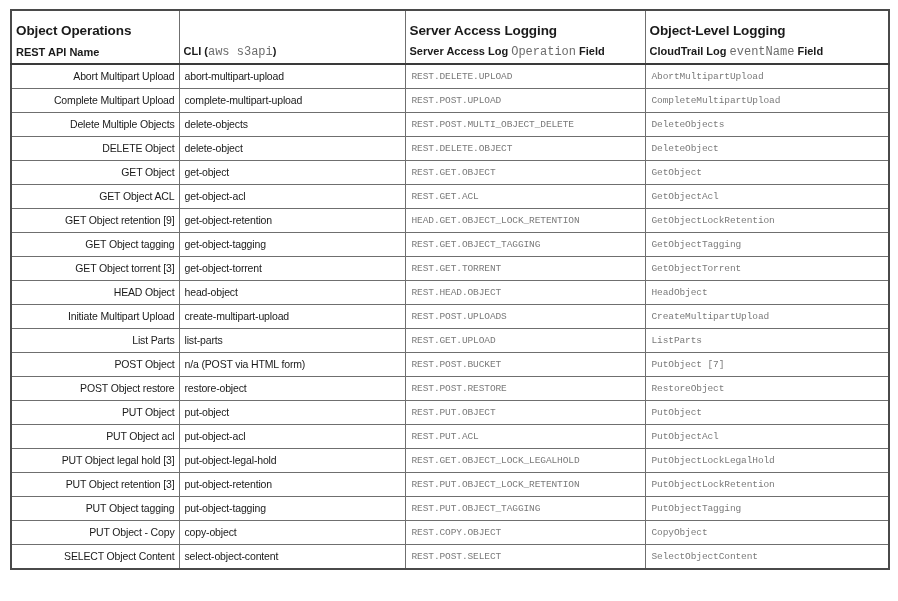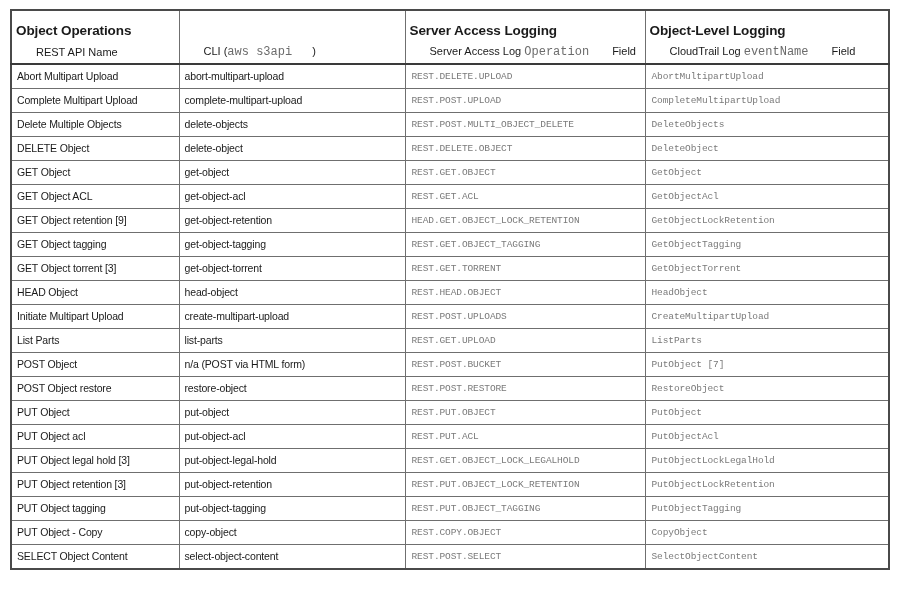--- a/index.html
+++ b/index.html
@@ -54,21 +54,21 @@
     padding-bottom: 3px;
   }
   tr.head-sub th {
     height: 22px;
     font-size: 11px;
     font-weight: normal;
     border-top: none;
     border-bottom: 2px solid #3a3a3a;
     vertical-align: middle;
   }
-  tr.head-sub th .bold { font-weight: normal; margin-left: 20px; }
+  tr.head-sub th .bold { font-weight: bold; }
   tr.head-sub th .mono {
     font-family: "Liberation Mono", "DejaVu Sans Mono", monospace;
     font-size: 12px;
     color: #6b6b6b;
     font-weight: normal;
   }
 
   
   tbody tr { height: 23px; }
   tbody td {
@@ -80,21 +80,21 @@
     color: #1a1a1a;
     letter-spacing: -0.15px;
   }
   tbody td.mono {
     font-family: "Liberation Mono", "DejaVu Sans Mono", monospace;
     font-size: 9.5px;
     color: #7a7a7a;
     letter-spacing: -0.1px;
     padding-left: 6px;
   }
-  tbody td.col1 { padding-left: 5px; }
+  tbody td.col1 { padding-left: 5px; text-align: right; }
   tbody td.col2 { padding-left: 5px; }
 
   
   tbody tr td { border-top: 1px solid #757575; border-bottom: 1px solid #757575; }
   table.ops-table { border: 2px solid #4a4a4a; }
   th.col-divider-strong { border-left: 2px solid #4a4a4a; }
   td.col-divider-strong { border-left: 2px solid #4a4a4a; margin-left: 18px; }
 </style>
 </head>
 <body>

